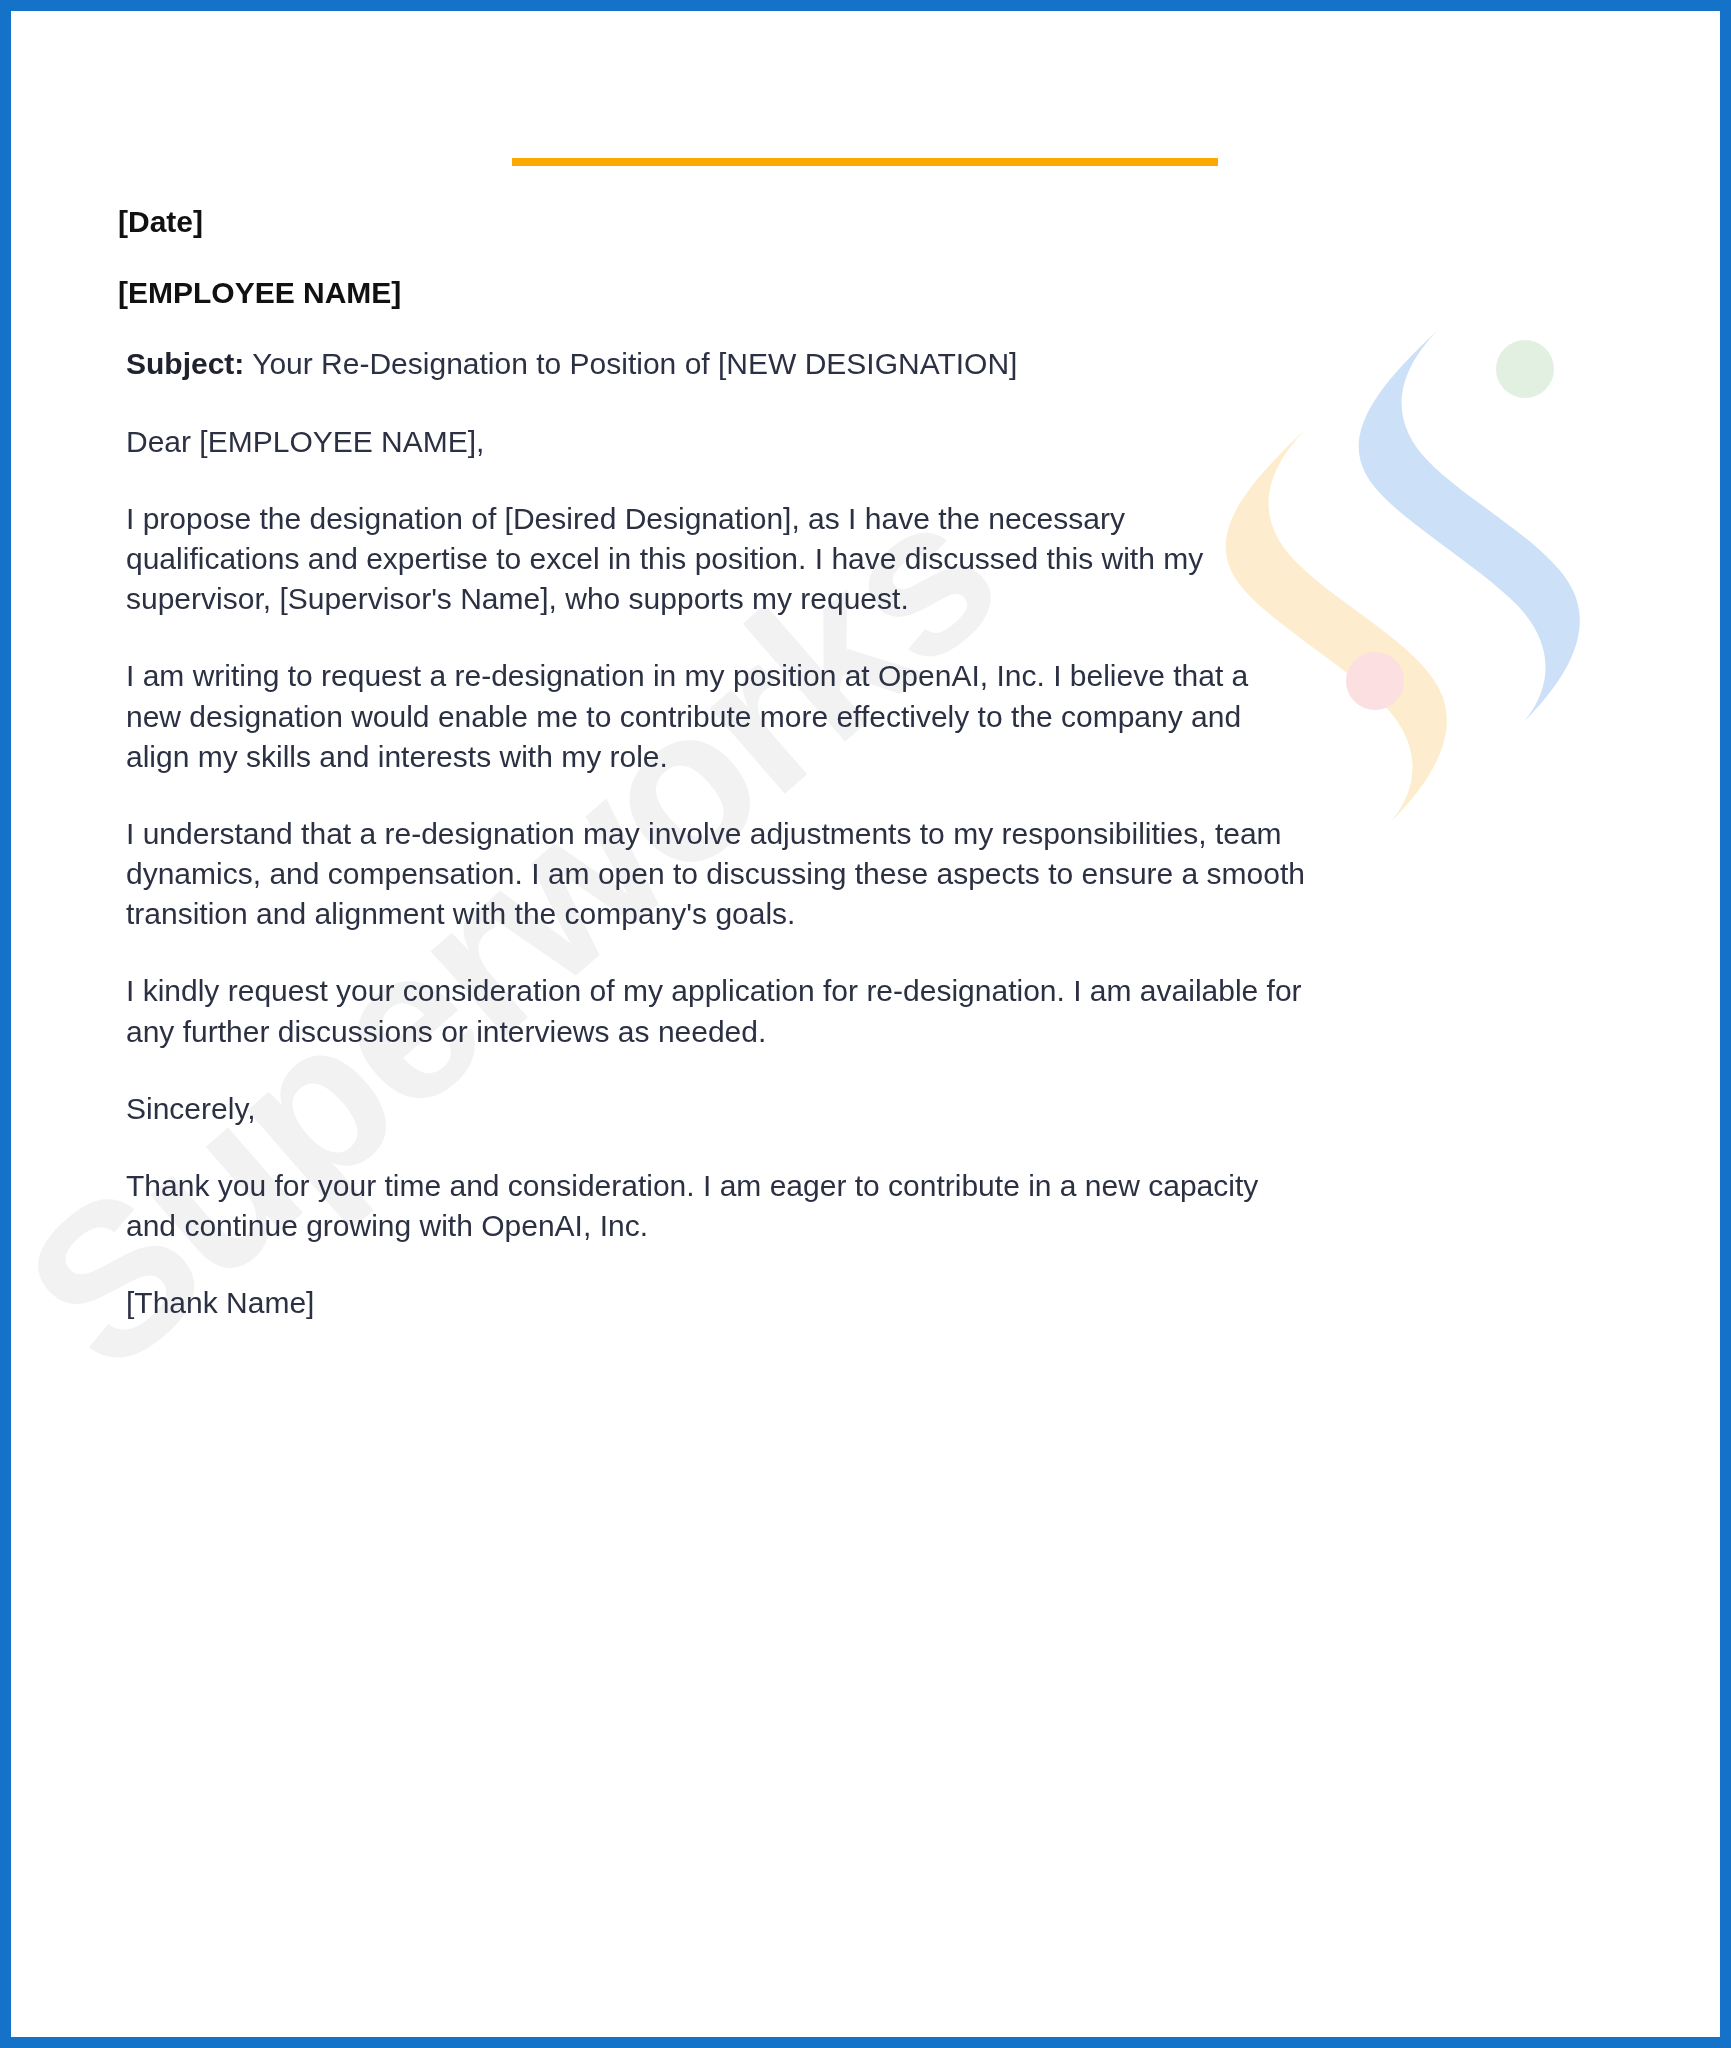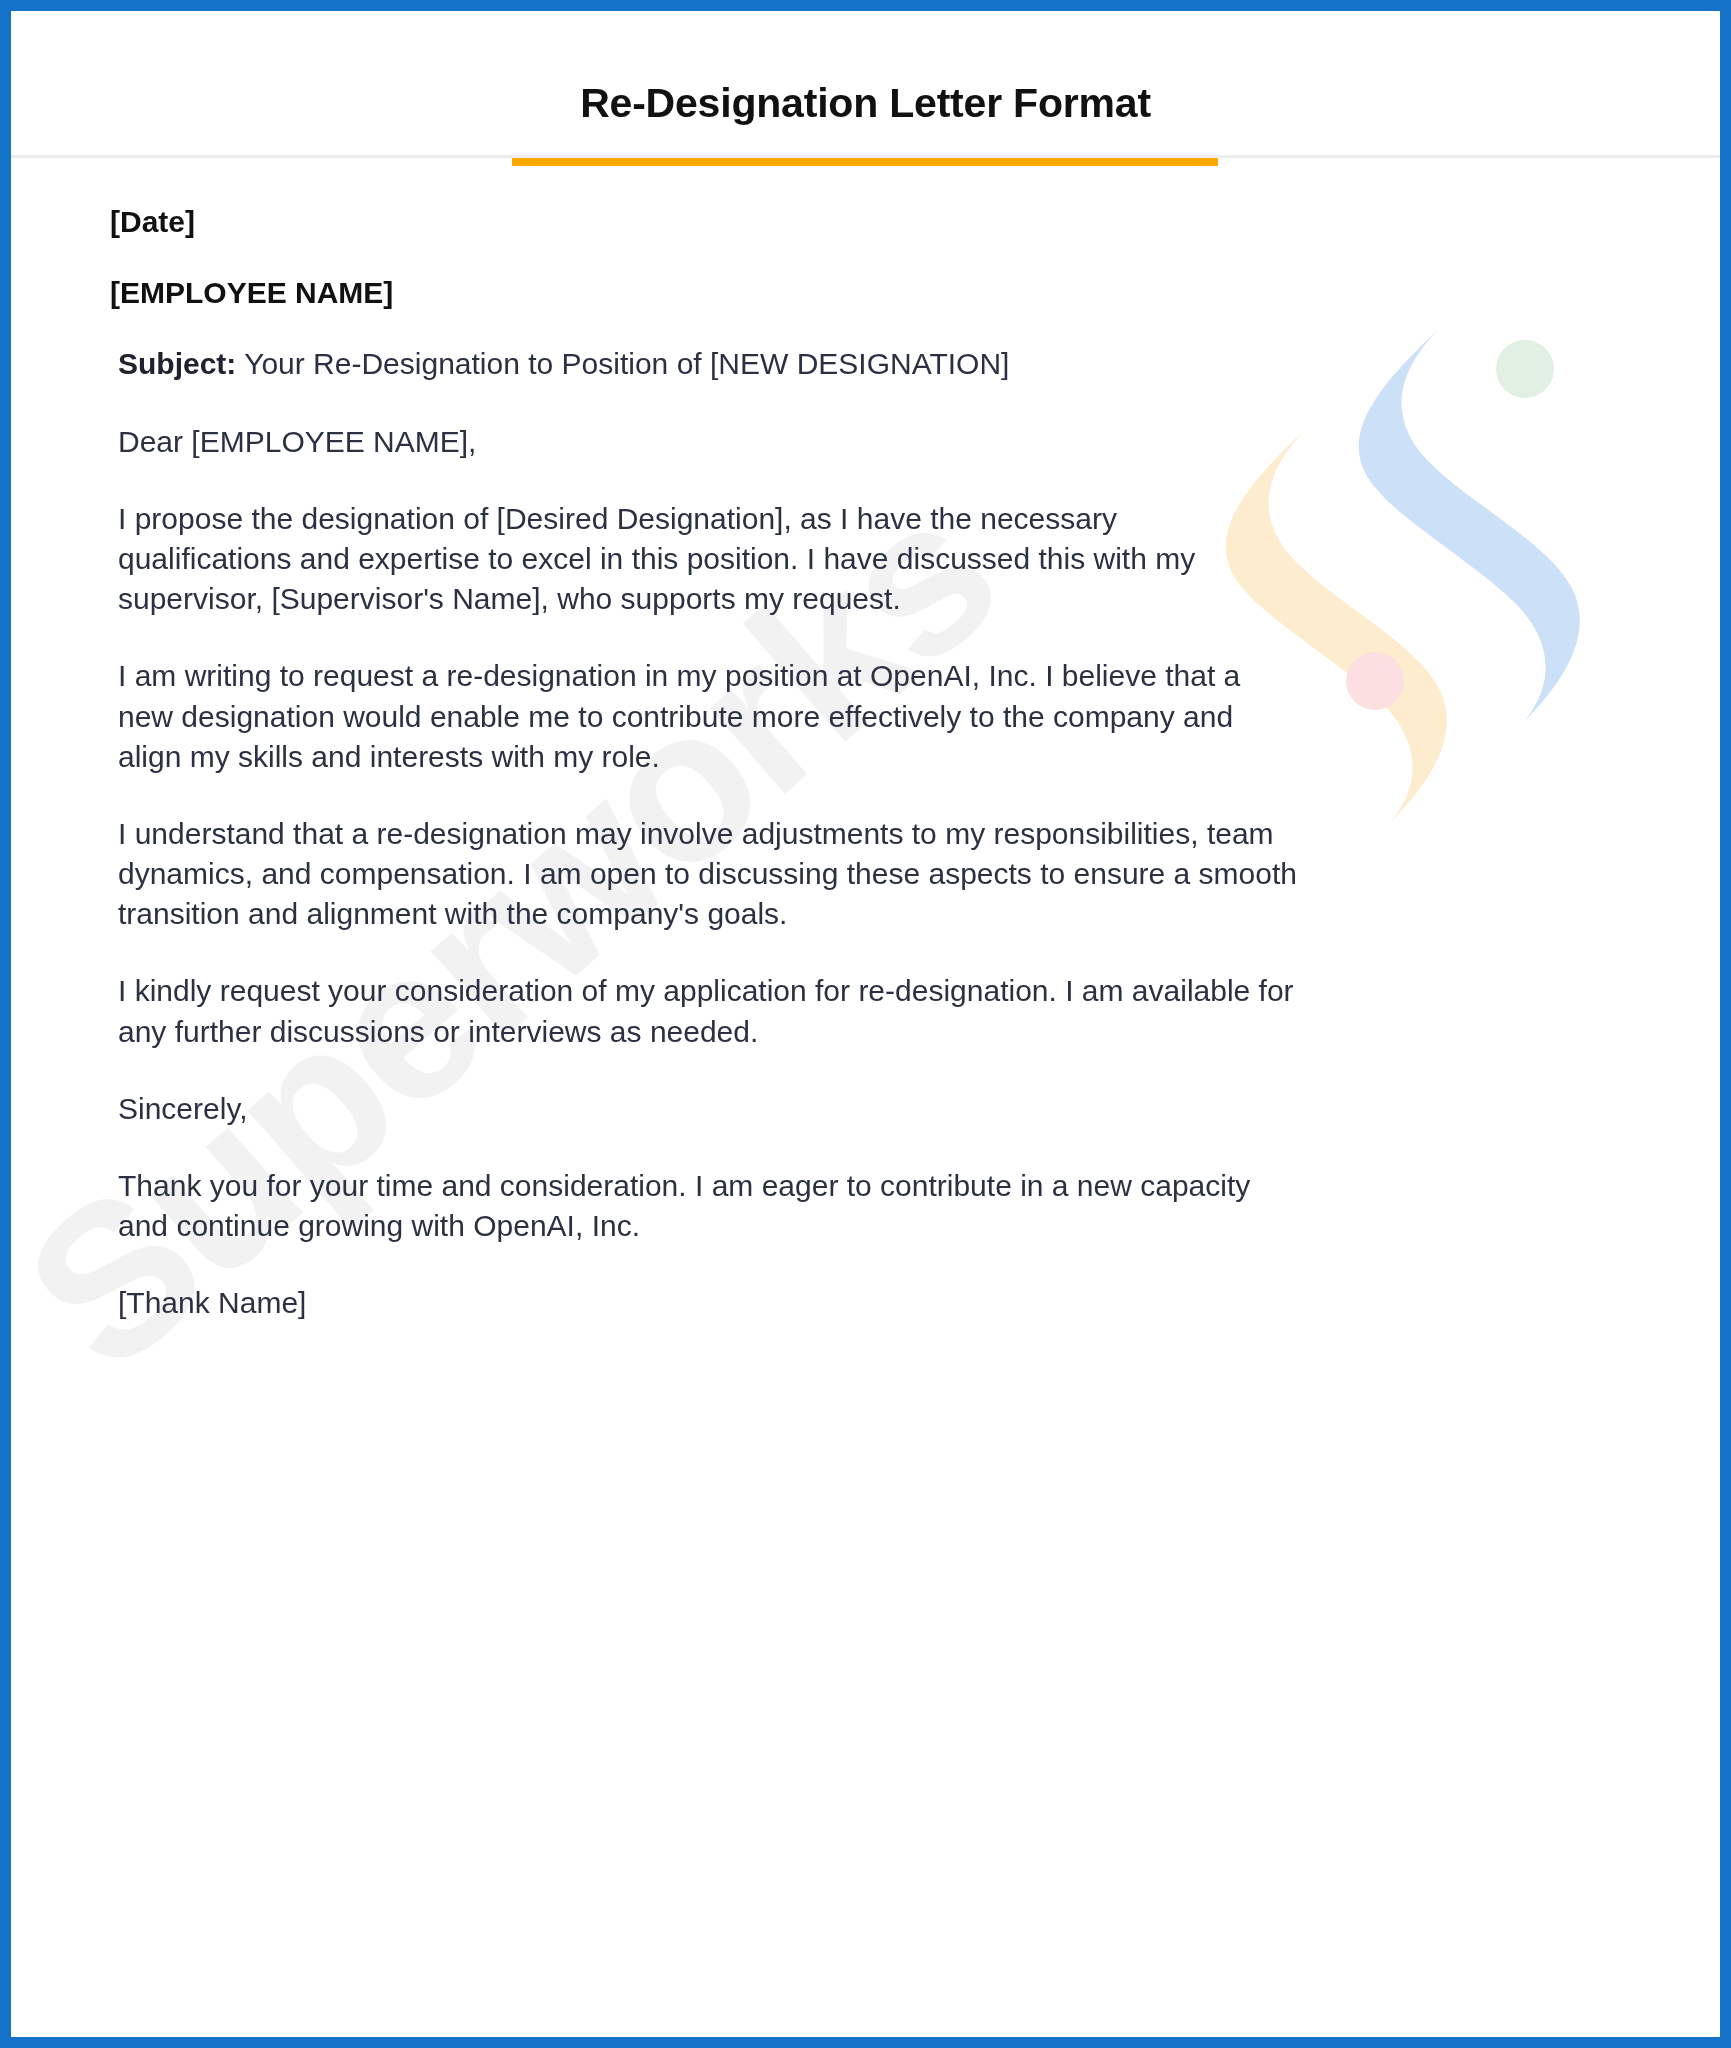--- a/index.html
+++ b/index.html
@@ -89,21 +89,21 @@
     width: 260px;
     height: 300px;
     pointer-events: none;
     z-index: 1;
   }
   #wm-logo svg { display: block; width: 260px; height: 300px; overflow: visible; }
 
   
   #letter {
     position: absolute;
-    left: 0;
+    left: 8px;
     top: 147px;
     width: 100%;
     height: 1879px;
     box-sizing: border-box;
     padding: 44px 100px 0 99px;
     z-index: 3;
   }
 
   .blk {
     font-size: 30px;
@@ -153,23 +153,20 @@
                  C 124 146, 124 118, 153 88 Z" fill="#fdeccd" transform="translate(-143,82) scale(1.62) translate(-58,-30)"></path>
 
         <circle cx="231" cy="115" r="29" fill="#e1f0e1"></circle>
 
         <circle cx="81" cy="427" r="29" fill="#fcdfe0"></circle>
       </svg>
     </div>
 
     <div id="wm-word">Superworks</div>
 
-    <div id="header">
-      <div id="doc-title">Re-Designation Letter Format</div>
-    </div>
     <div id="title-underline"></div>
 
     <div id="letter">
 
       <div class="hdr-strong">[Date]</div>
 
       <div class="spacer-lg"></div>
 
       <div class="hdr-strong">[EMPLOYEE NAME]</div>
 

